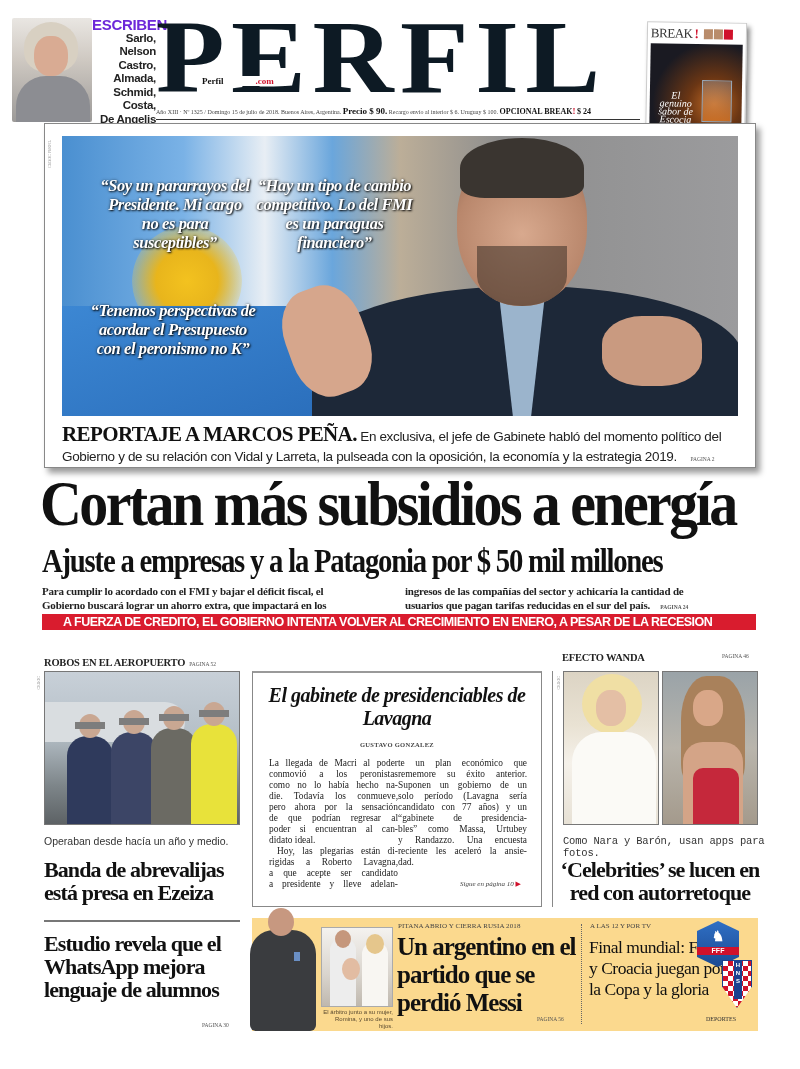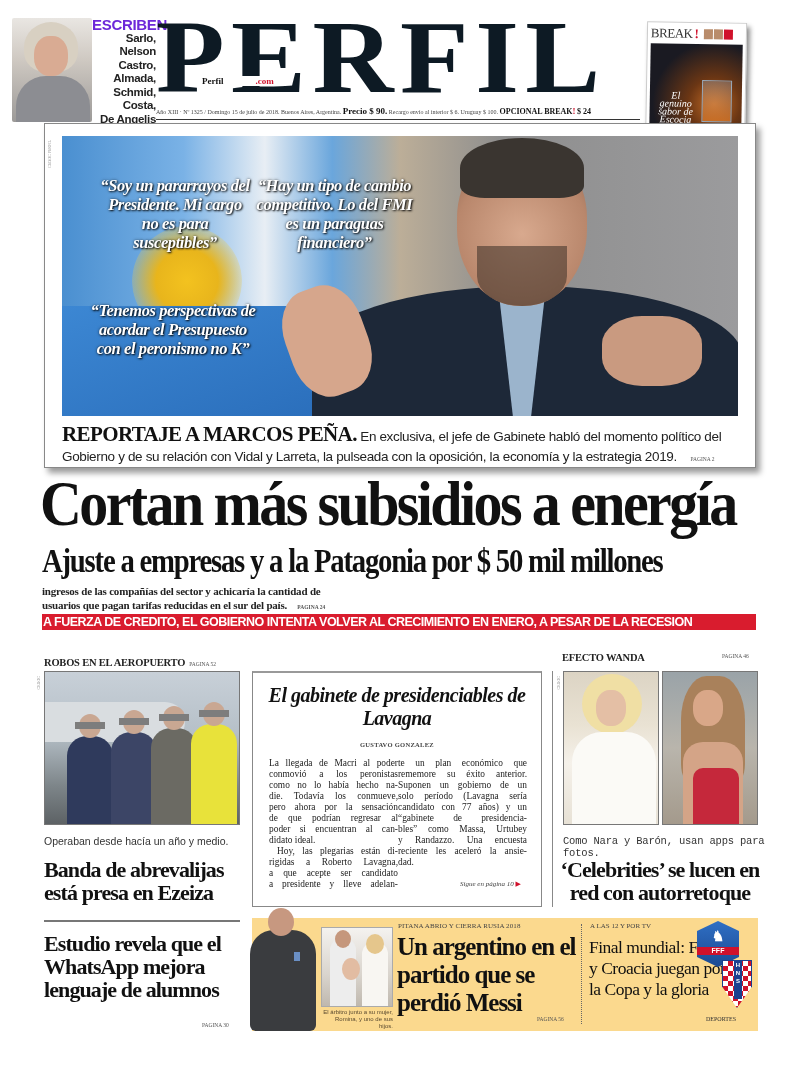--- a/index.html
+++ b/index.html
@@ -51,21 +51,21 @@
   .q3 { left: 26px; top: 165px; width: 170px; }
   .hero-caption { left: 62px; top: 424px; width: 680px; font-size: 13.5px; line-height: 20px; color: #222; font-family: "Liberation Sans Narrow", "Liberation Sans", sans-serif; letter-spacing: -0.35px; }
   .hero-caption .kicker { font-family: "Liberation Serif", serif; font-weight: bold; font-size: 21px; color:#111; letter-spacing: -0.6px; }
   .pg { font-size: 5.5px; color:#555; font-family: "Liberation Serif", serif; letter-spacing: 0; }
 
   
   .headline { left: 40px; top: 468px; width: 720px; font-family: "Liberation Serif", serif; font-weight: bold; font-size: 63px; line-height: 72px; color: #111; letter-spacing: -2.8px; white-space: nowrap; transform: scaleX(0.92); transform-origin: left; }
   .subhead { left: 42px; top: 541px; width: 720px; font-family: "Liberation Serif", serif; font-weight: bold; font-size: 33px; line-height: 40px; color: #111; letter-spacing: -1.4px; white-space: nowrap; transform: scaleX(0.87); transform-origin: left; }
   .lede { left: 42px; top: 584px; width: 716px; display: flex; gap: 10px; font-family: "Liberation Serif", serif; font-weight: bold; font-size: 11px; line-height: 14px; color: #222; }
   .lede p { flex: 1; text-align: justify; white-space: nowrap; letter-spacing: -0.2px; }
-  .redbar { left: 42px; top: 614px; width: 714px; height: 16px; background: #d91c2e; color: #fff; font-family: "Liberation Sans", sans-serif; font-weight: bold; font-size: 12.5px; line-height: 16px; white-space: nowrap; padding-left: 1px; letter-spacing: -0.5px; }
+  .redbar { left: 42px; top: 614px; width: 714px; height: 16px; background: #d91c2e; color: #fff; font-family: "Liberation Sans", sans-serif; font-weight: bold; font-size: 12.5px; line-height: 16px; white-space: nowrap; padding-left: 21px; letter-spacing: -0.5px; }
 
   
   .sec-label { font-family: "Liberation Serif", serif; font-weight: bold; font-size: 10.5px; color: #222; letter-spacing: -0.2px; }
   .sec-left-label { left: 44px; top: 652px; }
   .sec-right-label { left: 562px; top: 652px; }
   .sec-right-pg { left: 722px; top: 653px; }
   .photo-robos { left: 44px; top: 671px; width: 196px; height: 154px; background: linear-gradient(180deg, #c8d0d8 0%, #b6c0c8 40%, #7d8589 75%, #5d6265 100%); border: 1px solid #777; overflow: hidden; }
   .photo-robos .plane { position:absolute; left:0; top:30px; width:140px; height:40px; border-radius: 0 30px 30px 0; background: #d9dde0; }
   .person { position:absolute; bottom: 0; width: 46px; border-radius: 20px 20px 0 0; }
   .person .hd { position:absolute; top:-22px; left:12px; width:22px; height:24px; border-radius:50%; background:#c9a792; }
@@ -189,20 +189,24 @@
 </div>
 <div class="abs hero-caption">
   <span class="kicker">REPORTAJE A MARCOS PEÑA.</span>
   <span>En exclusiva, el jefe de Gabinete habló del momento político del Gobierno y de su relación con Vidal y Larreta, la pulseada con la oposición, la economía y la estrategia 2019.</span>
   &nbsp;&nbsp;&nbsp;<span class="pg">PAGINA 2</span>
 </div>
 
 <div class="abs headline">Cortan más subsidios a energía</div>
 <div class="abs subhead">Ajuste a empresas y a la Patagonia por $ 50 mil millones</div>
 <div class="abs lede">
+  <p>
+    <span>Para cumplir lo acordado con el FMI y bajar el déficit fiscal, el</span><br>
+    <span>Gobierno buscará lograr un ahorro extra, que impactará en los</span>
+  </p>
   <p>
     <span>ingresos de las compañías del sector y achicaría la cantidad de</span><br>
     <span>usuarios que pagan tarifas reducidas en el sur del país.</span>
     &nbsp;&nbsp;&nbsp;<span class="pg">PAGINA 24</span>
   </p>
 </div>
 <div class="abs redbar">A FUERZA DE CREDITO, EL GOBIERNO INTENTA VOLVER AL CRECIMIENTO EN ENERO, A PESAR DE LA RECESION</div>
 
 <div class="abs sec-left-label">
   <span class="sec-label">ROBOS EN EL AEROPUERTO</span>

